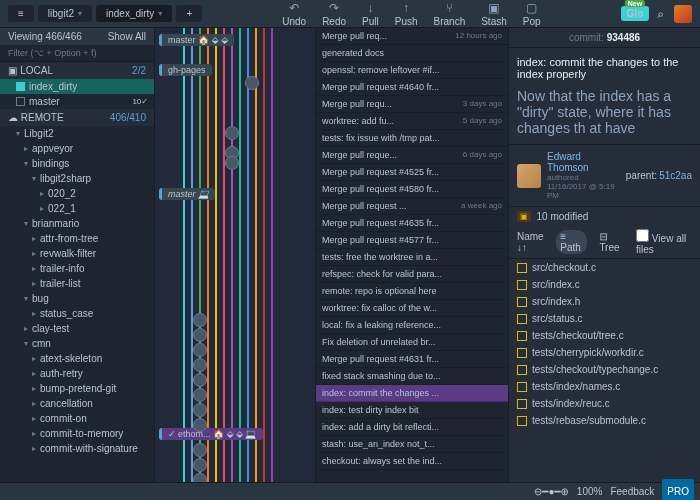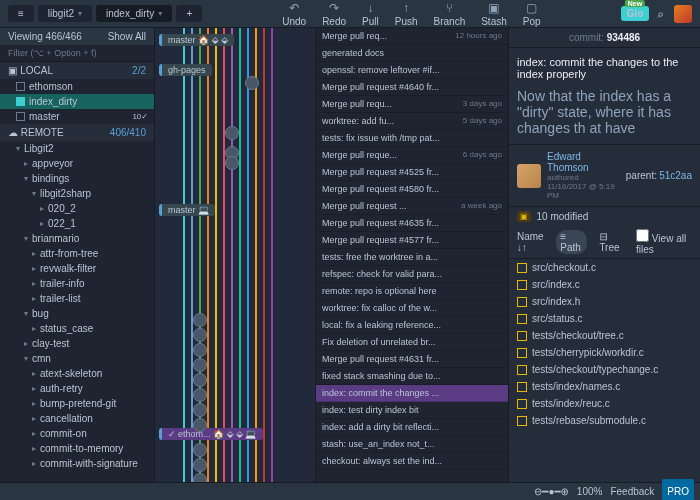--- a/index.html
+++ b/index.html
@@ -125,24 +125,20 @@
     <div class="view-row">
         <span>Viewing 466/466</span>
         <span>Show All</span>
       </div>
     <div class="filter-row">Filter (⌥ + Option + f)</div>
     <div class="section-hdr">
         <span>▣ <span>LOCAL</span></span>
         <span class="count">2/2</span>
       </div>
     <div id="local-items">
-        <div class="tree-item lvl1">
-          <span class="cb"></span>
-          <span>ethomson</span>
-        </div>
         <div class="tree-item lvl1 selected">
           <span class="cb checked"></span>
           <span>index_dirty</span>
         </div>
         <div class="tree-item lvl1">
           <span class="cb"></span>
           <span>master</span>
           <span class="badge">10✓</span>
         </div>
       </div>
@@ -252,21 +248,21 @@
         <div class="gline" style="left: 68px; background: rgb(232, 74, 95);"></div>
         <div class="gline" style="left: 76px; background: rgb(155, 89, 182);"></div>
         <div class="gline" style="left: 84px; background: rgb(26, 188, 156);"></div>
         <div class="gline" style="left: 92px; background: rgb(52, 152, 219);"></div>
         <div class="gline" style="left: 100px; background: rgb(243, 156, 18);"></div>
         <div class="gline" style="left: 108px; background: rgb(192, 57, 43);"></div>
         <div class="gline" style="left: 116px; background: rgb(142, 68, 173);"></div>
       </div>
   <div class="ref-label" style="left: 4px; top: 6px;">master 🏠 ⬙ ⬙</div>
       <div class="ref-label" style="left: 4px; top: 36px;">gh-pages</div>
-      <div class="ref-label" style="left: 4px; top: 176px;">master 💻</div>
+      <div class="ref-label" style="left: 4px; top: 160px; font-style: italic;">master 💻</div>
       <div class="ref-label" style="left: 4px; top: 400px; background: rgb(91, 59, 132);">✓ ethom... 🏠 ⬙ ⬙ 💻</div>
       <div class="gavatar" style="left: 90px; top: 48px;"></div>
       <div class="gavatar" style="left: 70px; top: 98px;"></div>
       <div class="gavatar" style="left: 70px; top: 118px;"></div>
       <div class="gavatar" style="left: 70px; top: 128px;"></div>
       <div class="gavatar" style="left: 38px; top: 285px;"></div>
       <div class="gavatar" style="left: 38px; top: 300px;"></div>
       <div class="gavatar" style="left: 38px; top: 315px;"></div>
       <div class="gavatar" style="left: 38px; top: 330px;"></div>
       <div class="gavatar" style="left: 38px; top: 345px;"></div>

